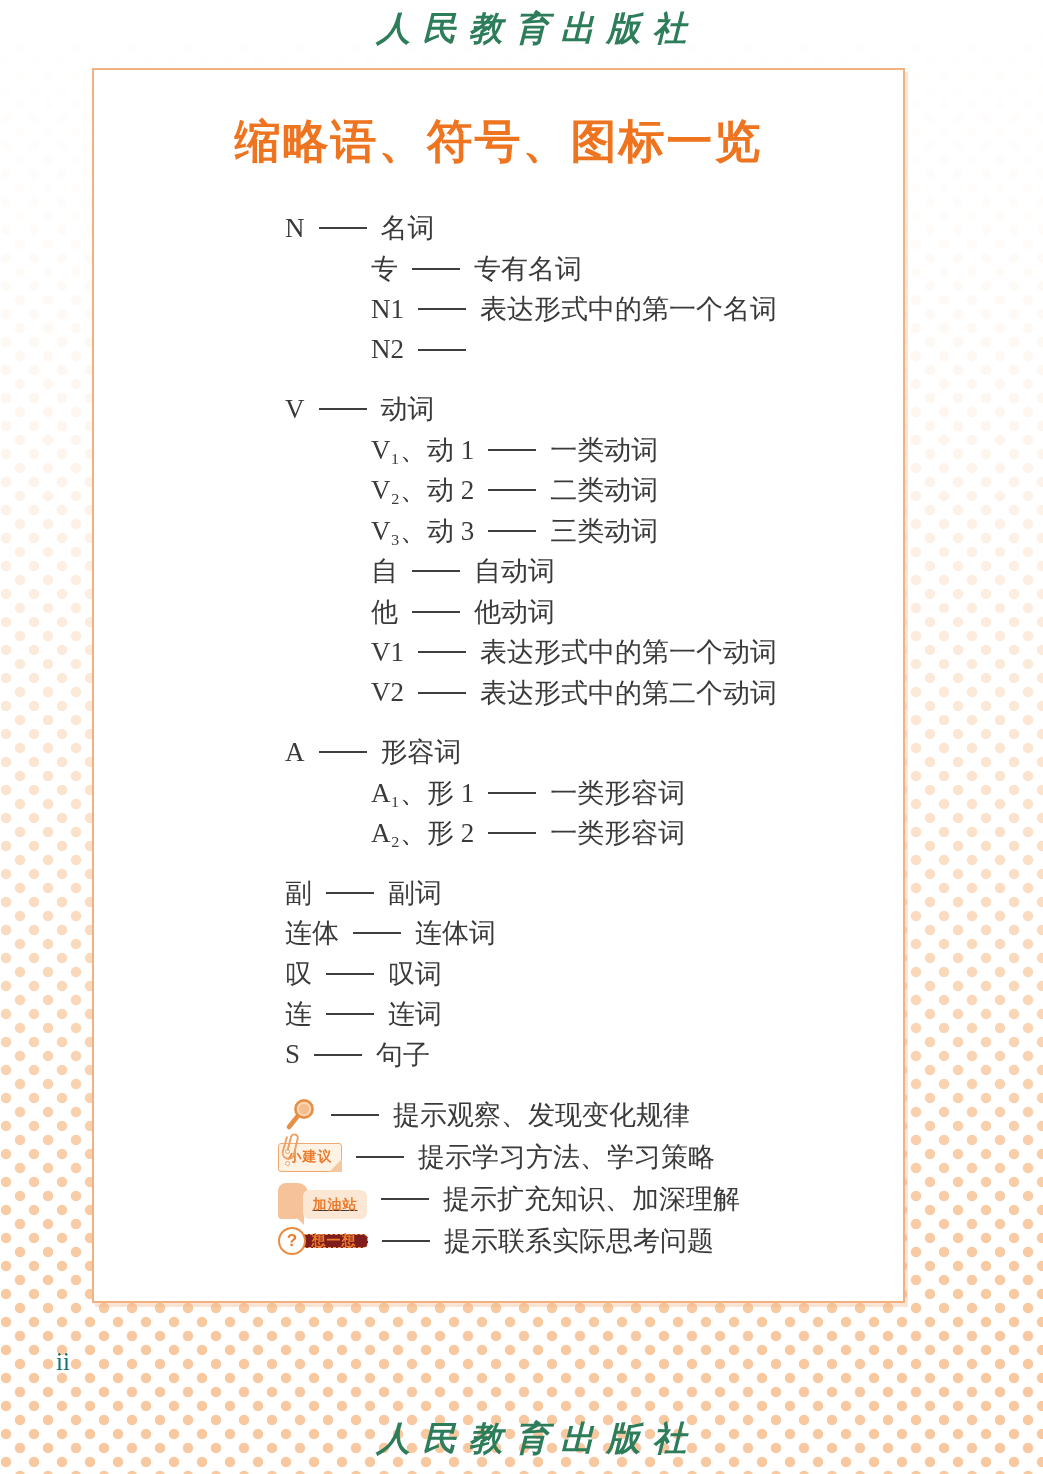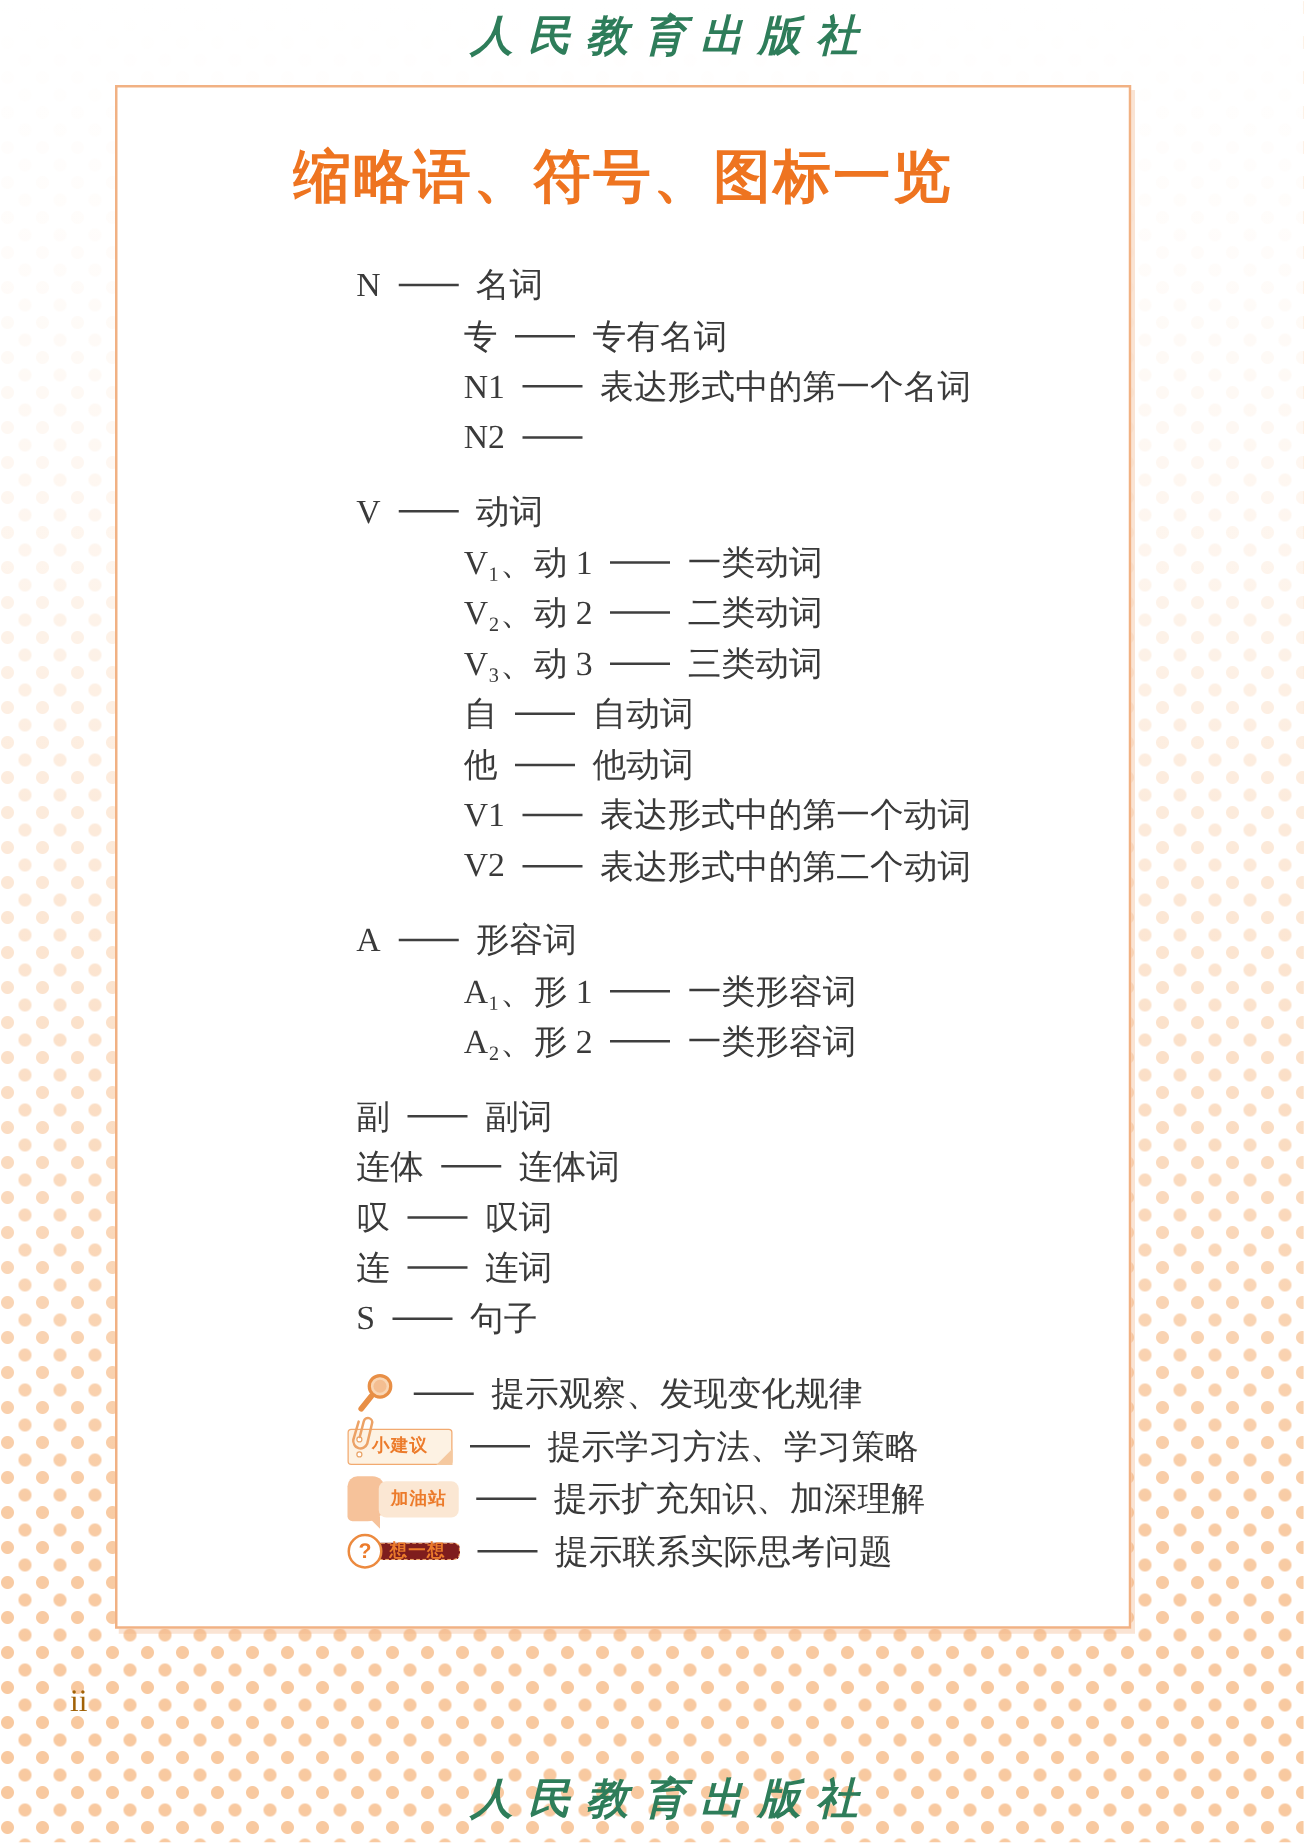--- a/index.html
+++ b/index.html
@@ -56,39 +56,39 @@
   .row.sub { padding-left:86px; }
   .term { flex:none; }
   .dash { display:inline-block; flex:none; width:48px; height:2.4px; background:#3f3f3f; margin:0 14px; }
   .def { flex:none; }
   
   .icon-group .row { height:42px; }
   .iconslot { flex:none; display:flex; align-items:center; }
   .row.badge-row { margin-left:-7px; }
   
   .badge-note {
-    position:relative; width:84px; height:29px;
+    position:relative; width:64px; height:29px;
     background:#fdf2e3; border:1.5px solid #f2aa70; border-radius:3px;
     display:flex; align-items:center; justify-content:center;
   }
   .badge-note .fold {
     position:absolute; right:-1px; bottom:-1px; width:0; height:0;
     border-left:13px solid transparent; border-bottom:13px solid #f5c9a0;
   }
   .badge-note .hole {
     position:absolute; left:6px; width:5px; height:5px; border-radius:50%;
     background:#fff; border:1px solid #e9a468;
   }
   .badge-note .paperclip { position:absolute; top:-12px; left:2px; transform:rotate(-18deg); }
   .badge-label {
     color:#ec7b2b; font-size:14px; letter-spacing:1px; font-weight:bold;
     font-family:"Liberation Sans","DejaVu Sans",sans-serif;
   }
   
-  .badge-fuel { position:relative; display:flex; align-items:center; height:40px; }
+  .badge-fuel { position:relative; display:flex; align-items:flex-end; height:40px;text-decoration:underline; }
   .fuel-left {
     position:relative; width:30px; height:36px; background:#f6c29a;
     border-radius:8px 10px 14px 4px; margin-right:-5px;
   }
   .fuel-left::after {
     content:""; position:absolute; left:16px; bottom:-6px; width:0; height:0;
     border-left:10px solid transparent; border-top:10px solid #f6c29a;
   }
   .fuel-right {
     width:64px; height:29px; background:#fbe7d3; border-radius:6px;
@@ -101,21 +101,21 @@
     border:2px solid #ec8a3f; color:#ec7b2b; font-weight:bold; font-size:17px;
     display:flex; align-items:center; justify-content:center; z-index:1;
     font-family:"Liberation Sans","DejaVu Sans",sans-serif;
   }
   .think-rect {
     margin-left:-6px; width:68px; height:14px;
     background:#7f1d1d; border:1.5px dashed #efa468; border-radius:5px;
     display:flex; align-items:center; justify-content:center;
   }
   
-  .pagenum { position:absolute; left:56px; top:1348px; font-size:25px; color:#a16207; }
+  .pagenum { position:absolute; left:56px; top:1348px; font-size:25px; color:#0f766e; }
 </style>
 </head>
 <body>
 
 <div class="dots"></div>
 
 <div class="logo top">人民教育出版社</div>
 
 <div class="box">
   <h1 class="title">缩略语、符号、图标一览</h1>

